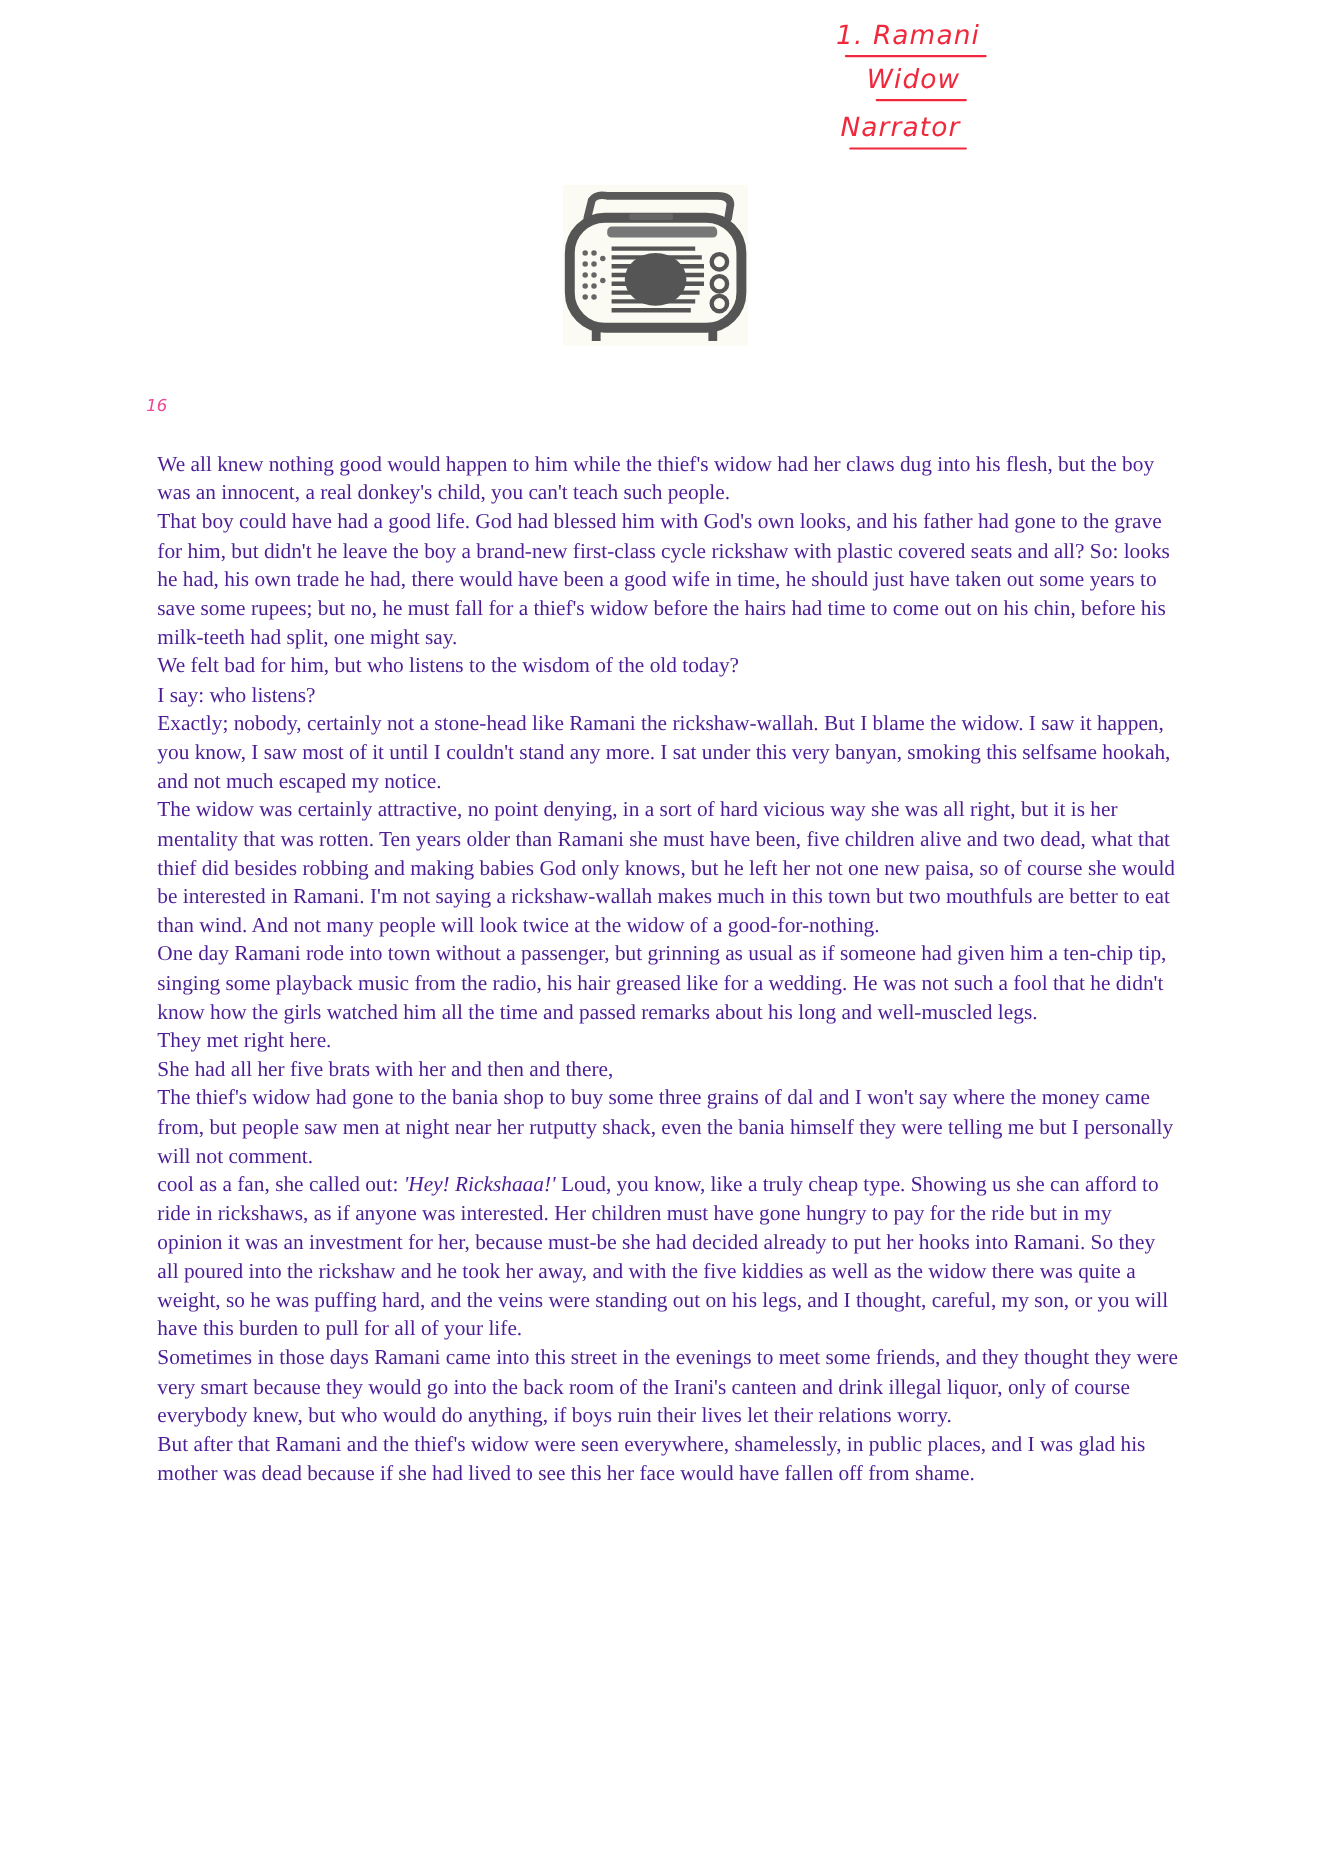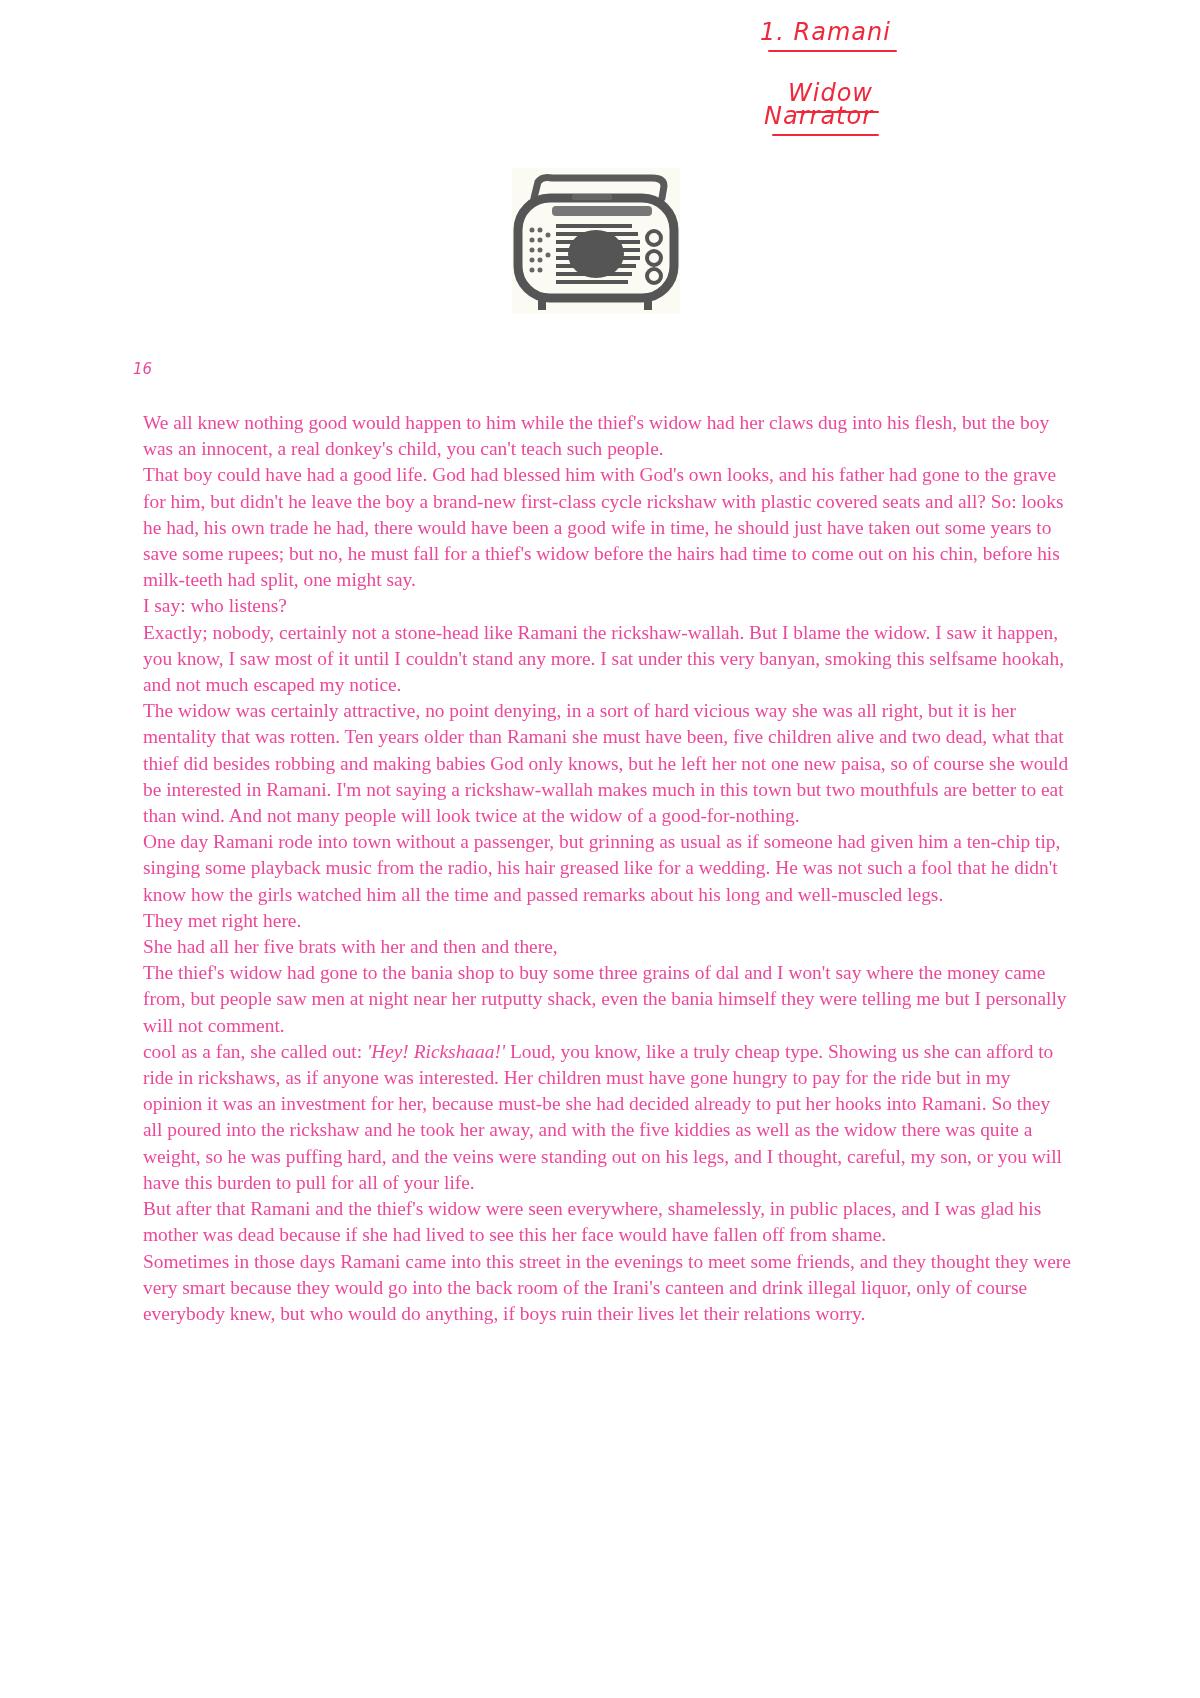--- a/index.html
+++ b/index.html
@@ -29,35 +29,35 @@
     }
 
     .page-number {
       position: absolute; left: 133px; top: 360px;
       font-family: "DejaVu Sans", sans-serif; font-style: italic; font-size: 15px; color: #ec4899;
     }
 
     .body-text {
       position: absolute; left: 143px; top: 410px; width: 930px;
       font-family: "Liberation Serif", serif; font-size: 19.4px; line-height: 26.2px;
-      color: #ec4899;
+      color: #4c1d95;
     }
     .body-text p { margin: 0; }
     .body-text em { font-style: italic; margin-top: 44px; }
   </style>
 </head>
 <body>
 
 <div class="page">
 
   <div class="annotations">
     <div class="annot-line" style="left:0;top:0;">
       <span>1. Ramani</span><span class="ul"></span>
     </div>
-    <div class="annot-line" style="left:28px;top:40px;margin-top:21px;">
+    <div class="annot-line" style="left:28px;top:40px;">
       <span>Widow</span><span class="ul"></span>
     </div>
     <div class="annot-line" style="left:4px;top:84px;">
       <span>Narrator</span><span class="ul"></span>
     </div>
   </div>
 
   <div class="illustration">
     <svg width="168" height="146" viewBox="0 0 168 146">
 
@@ -104,25 +104,26 @@
       <circle cx="142" cy="108" r="7" fill="none" stroke="#555" stroke-width="4"></circle>
     </svg>
   </div>
 
 
   <div class="page-number">16</div>
 
   <div class="body-text">
     <p>We all knew nothing good would happen to him while the thief's widow had her claws dug into his flesh, but the boy was an innocent, a real donkey's child, you can't teach such people.</p>
     <p>That boy could have had a good life. God had blessed him with God's own looks, and his father had gone to the grave for him, but didn't he leave the boy a brand-new first-class cycle rickshaw with plastic covered seats and all? So: looks he had, his own trade he had, there would have been a good wife in time, he should just have taken out some years to save some rupees; but no, he must fall for a thief's widow before the hairs had time to come out on his chin, before his milk-teeth had split, one might say.</p>
+    <p>We felt bad for him, but who listens to the wisdom of the old today?</p>
     <p>I say: who listens?</p>
     <p>Exactly; nobody, certainly not a stone-head like Ramani the rickshaw-wallah. But I blame the widow. I saw it happen, you know, I saw most of it until I couldn't stand any more. I sat under this very banyan, smoking this selfsame hookah, and not much escaped my notice.</p>
     <p>The widow was certainly attractive, no point denying, in a sort of hard vicious way she was all right, but it is her mentality that was rotten. Ten years older than Ramani she must have been, five children alive and two dead, what that thief did besides robbing and making babies God only knows, but he left her not one new paisa, so of course she would be interested in Ramani. I'm not saying a rickshaw-wallah makes much in this town but two mouthfuls are better to eat than wind. And not many people will look twice at the widow of a good-for-nothing.</p>
     <p>One day Ramani rode into town without a passenger, but grinning as usual as if someone had given him a ten-chip tip, singing some playback music from the radio, his hair greased like for a wedding. He was not such a fool that he didn't know how the girls watched him all the time and passed remarks about his long and well-muscled legs.</p>
     <p>They met right here.</p>
     <p>She had all her five brats with her and then and there,</p>
     <p>The thief's widow had gone to the bania shop to buy some three grains of dal and I won't say where the money came from, but people saw men at night near her rutputty shack, even the bania himself they were telling me but I personally will not comment.</p>
     <p><span>cool as a fan, she called out: </span><em>'Hey! Rickshaaa!'</em><span> Loud, you know, like a truly cheap type. Showing us she can afford to ride in rickshaws, as if anyone was interested. Her children must have gone hungry to pay for the ride but in my opinion it was an investment for her, because must-be she had decided already to put her hooks into Ramani. So they all poured into the rickshaw and he took her away, and with the five kiddies as well as the widow there was quite a weight, so he was puffing hard, and the veins were standing out on his legs, and I thought, careful, my son, or you will have this burden to pull for all of your life.</span></p>
+    <p>Sometimes in those days Ramani came into this street in the evenings to meet some friends, and they thought they were very smart because they would go into the back room of the Irani's canteen and drink illegal liquor, only of course everybody knew, but who would do anything, if boys ruin their lives let their relations worry.</p>
     <p>But after that Ramani and the thief's widow were seen everywhere, shamelessly, in public places, and I was glad his mother was dead because if she had lived to see this her face would have fallen off from shame.</p>
-    <p>Sometimes in those days Ramani came into this street in the evenings to meet some friends, and they thought they were very smart because they would go into the back room of the Irani's canteen and drink illegal liquor, only of course everybody knew, but who would do anything, if boys ruin their lives let their relations worry.</p>
   </div>
 
 </div>
 
 </body></html>

